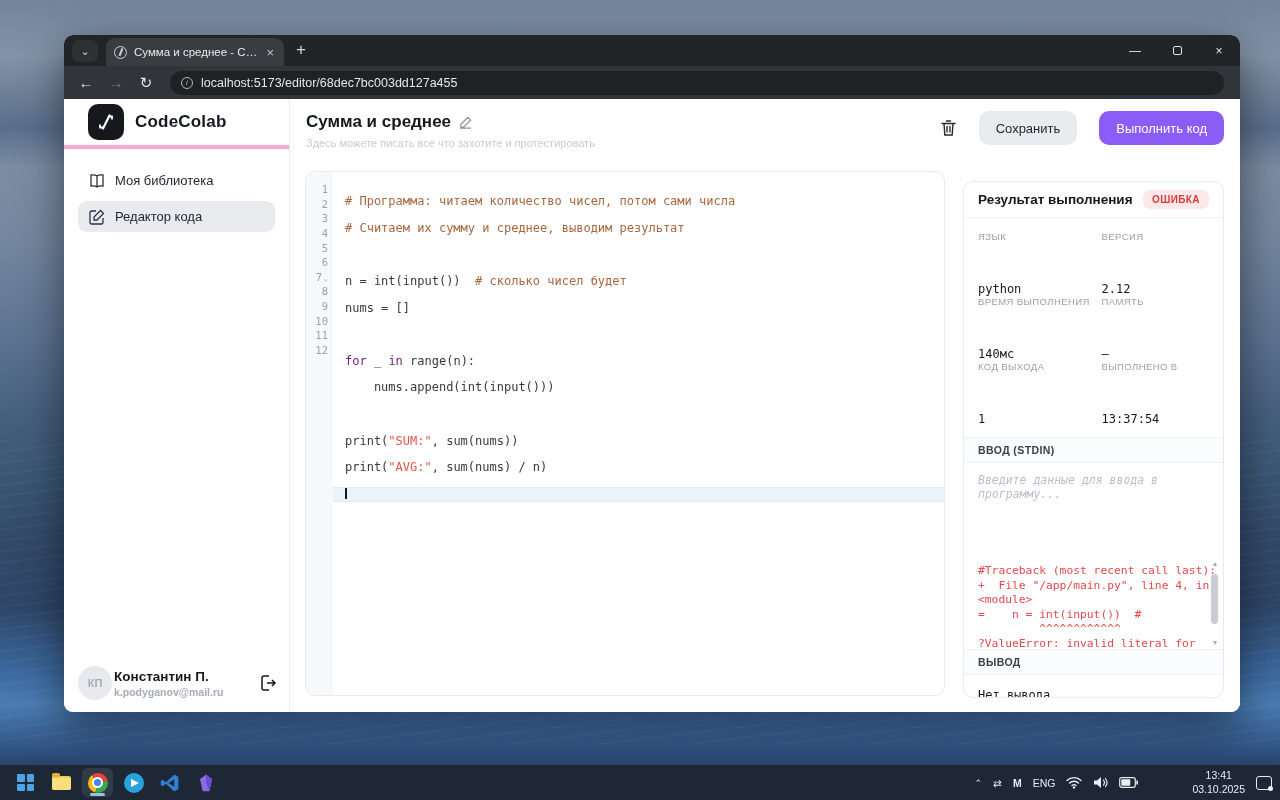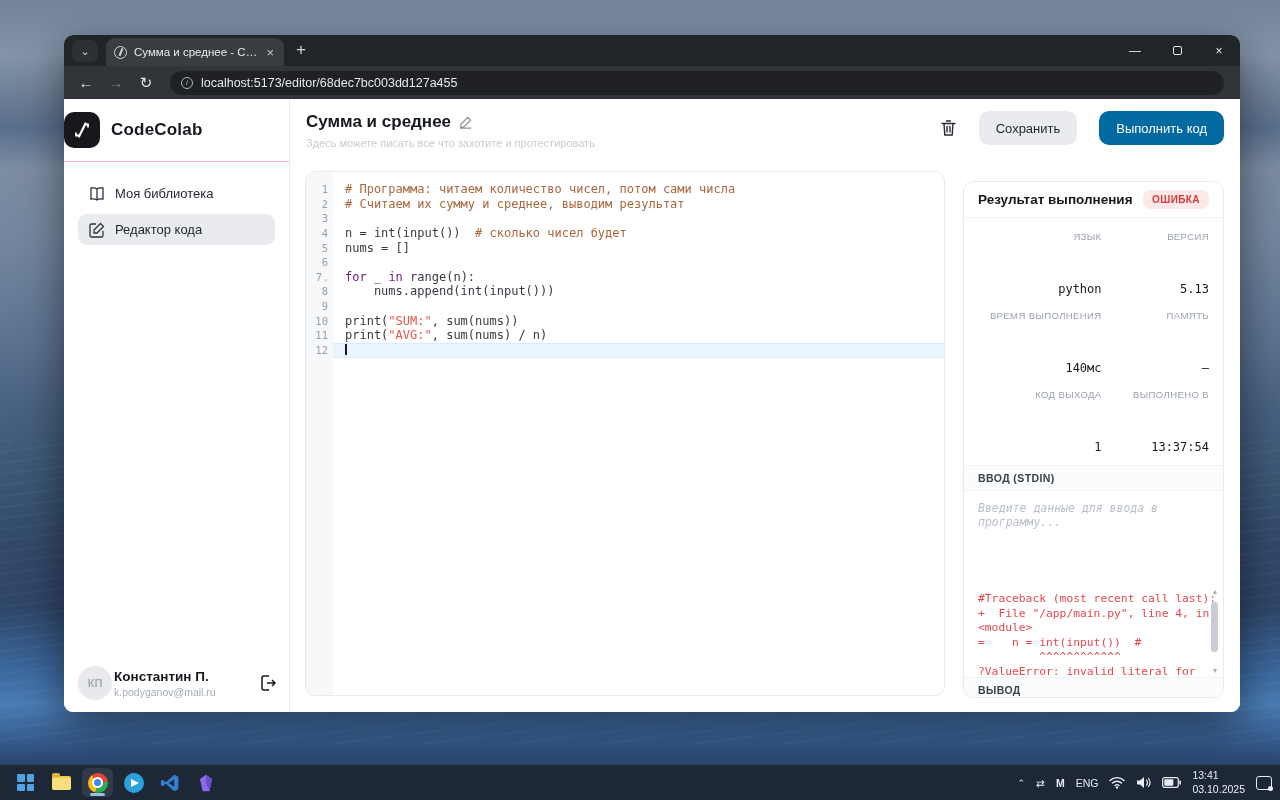--- a/index.html
+++ b/index.html
@@ -52,67 +52,67 @@
   .vsep { width:1px; height:15px; background:#54585d; }
   .bavatar { width:20px; height:20px; border-radius:50%; background:#8d6e63; position:relative; overflow:hidden; }
   .bavatar::before { content:""; position:absolute; left:2px; right:2px; top:8px; height:4px; background:#2f2220; border-radius:2px; }
   .bavatar::after { content:""; position:absolute; left:1px; top:1px; right:1px; height:6px; background:#a79b8c; border-radius:50% 50% 0 0; }
   .kebab { color:#dfe3e8; font-size:13px; letter-spacing:0; }
 
   
   .page { position:absolute; top:64px; bottom:0; left:0; right:0; background:#fff; color:#15181d; }
 
   .sidebar { position:absolute; top:0; bottom:0; left:0; width:226px; border-right:1px solid #e9ebee; }
-  .brand { height:63px; border-bottom:1px solid #f9a8d4; display:flex; align-items:center; gap:11px; padding-left:0; }
+  .brand { height:50px; border-bottom:4px solid #f9a8d4; display:flex; align-items:center; gap:11px; padding-left:24px; }
   .logo { width:36px; height:36px; border-radius:10px; background:#16181d; display:flex; align-items:center; justify-content:center; flex:none; }
   .brand-name { font-size:17px; font-weight:700; letter-spacing:.2px; }
   .menu { padding:16px 14px; }
   .mitem { height:31px; border-radius:9px; display:flex; align-items:center; gap:10px; padding:0 11px; font-size:13px; color:#1f2430; margin-bottom:5px; }
   .mitem.active { background:#e9ebee; }
   .mitem svg { flex:none; }
   .suser { position:absolute; left:14px; right:12px; bottom:12px; display:flex; align-items:center; gap:2px; }
   .avatar { width:34px; height:34px; border-radius:50%; background:#e7e9ec; color:#a6adb8; font-size:11px; font-weight:700;
     display:flex; align-items:center; justify-content:center; flex:none; }
   .uname { font-size:13.5px; font-weight:700; }
-  .umail { font-size:10.5px; color:#a6adb8; margin-top:2px; }
+  .umail { font-size:10.5px; color:#a6adb8; margin-top:2px;font-weight:bold; }
   .logout { margin-left:auto; }
 
   .main { position:absolute; left:226px; right:0; top:0; bottom:0; }
   .titlebox { position:absolute; left:16px; top:13px; }
   .ptitle { font-size:17px; font-weight:700; display:flex; align-items:center; gap:8px; }
   .pencil { width:13px; height:13px; }
   .psub { font-size:11px; color:#c6ccd4; margin-top:5px; }
   .actions { position:absolute; right:16px; top:12px; display:flex; align-items:center; gap:22px; }
   .trash { width:17px; height:18px; }
   .btn { border:none; border-radius:10px; font-size:13px; font-family:"Liberation Sans",sans-serif; padding:0 17px; height:34px; }
   .btn-save { background:#e9ebee; color:#1f2430; }
-  .btn-run { background:#0369a1; color:#fff; }
+  .btn-run { background:#8b5cf6; color:#fff; }
 
   
   .editor { position:absolute; left:15px; top:72px; width:640px; height:525px;
     border:1px solid #e7eaee; border-radius:10px; overflow:hidden; display:flex; background:#fff; }
   .gutter { width:27px; background:#f7f8fa; padding-top:10px; text-align:right;
     font-family:"DejaVu Sans Mono",monospace; font-size:10.5px; color:#9aa1ab; flex:none; }
   .gnum { height:14.65px; line-height:14.65px; padding-right:5px; white-space:nowrap; }
   .gnum .fold { font-size:8px; color:#b4bac2; margin-left:1px; }
   .codearea { flex:1; padding-top:10px; font-family:"DejaVu Sans Mono",monospace; font-size:12px; }
-  .cline { height:14.65px; line-height:14.65px; padding-left:12px; white-space:pre; color:#383a42; }
+  .cline { height:14.65px; line-height:14.65px; padding-left:12px; white-space:pre; color:#383a42;margin-top:12px; }
   .cline.current { background:#e9f4fd; box-shadow:inset 0 1px 0 #d9ecfb, inset 0 -1px 0 #d9ecfb; }
   .cursor { display:inline-block; width:1.5px; height:11px; background:#15181d; vertical-align:-1px; }
   .tok-c { color:#a8673f; } .tok-k { color:#701a75; } .tok-s { color:#e45649; } .tok-p { color:#383a42; }
 
   
   .rcard { position:absolute; right:16px; top:82px; width:261px; height:517px;
     border:1px solid #e7eaee; border-radius:10px; background:#fff; display:flex; flex-direction:column; overflow:hidden; }
   .rc-header { height:36px; display:flex; align-items:center; justify-content:space-between;
     padding:0 14px; border-bottom:1px solid #f0f2f4; flex:none; }
   .rc-title { font-size:13.5px; font-weight:700; }
   .badge { font-size:10px; font-weight:700; letter-spacing:.4px; color:#d93b3f; background:#fbe9e9;
     padding:4px 9px; border-radius:7px; }
-  .rc-meta { padding:13px 14px 11px; display:grid; grid-template-columns:1.15fr 1fr; row-gap:14px; flex:none;text-align:right; }
+  .rc-meta { padding:13px 14px 11px; display:grid; grid-template-columns:1.15fr 1fr; flex:none; }
   .m-label { font-size:9.5px; color:#9aa1ab; letter-spacing:.4px; margin-bottom:4px; }
   .m-value { font-family:"DejaVu Sans Mono",monospace; font-size:12px; color:#15181d;margin-top:40px; }
   .rc-bar { height:26px; display:flex; align-items:center; padding:0 14px; font-size:10.5px; font-weight:700;
     letter-spacing:.4px; color:#39414d; background:#fbfcfd; border-top:1px solid #f0f2f4; border-bottom:1px solid #f0f2f4; flex:none; }
   .rc-bar.err { color:#e5484d; }
   .stdin { height:94px; border:none; resize:none; outline:none; padding:10px 14px; flex:none;
     font-family:"DejaVu Sans Mono",monospace; font-size:11.5px; color:#15181d; }
   .stdin::placeholder { font-style:italic; color:#b9bfc9; }
   .rc-errors { height:92px; position:relative; overflow:hidden; padding:7px 20px 0 14px; flex:none; }
   .eline { font-family:"DejaVu Sans Mono",monospace; font-size:11.3px; line-height:14.6px; color:#e5484d; white-space:pre; }
@@ -134,21 +134,21 @@
   .folder::before { content:""; position:absolute; top:-3px; left:0; width:8px; height:4px; background:#e0b23c; border-radius:2px 2px 0 0; }
   .folder::after { content:""; position:absolute; top:2px; left:0; right:0; bottom:0; background:#fadf7c; border-radius:1px 1px 2px 2px; }
   .chrome-ic { width:20px; height:20px; border-radius:50%;
     background:conic-gradient(from -40deg, #ea4335 0 33%, #34a853 0 66%, #fbbc05 0 100%); position:relative; }
   .chrome-ic::before { content:""; position:absolute; inset:4.5px; background:#fff; border-radius:50%; }
   .chrome-ic::after { content:""; position:absolute; inset:6.5px; background:#4285f4; border-radius:50%; }
   .tg-ic { width:20px; height:20px; border-radius:50%; background:#2aa3dd; display:flex; align-items:center; justify-content:center; }
   .tg-ic span { width:0; height:0; border-left:8px solid #fff; border-top:4.5px solid transparent; border-bottom:4.5px solid transparent; margin-left:2px; }
   .tb-right { position:absolute; right:8px; top:0; bottom:0; display:flex; align-items:center; gap:11px; color:#e8edf4; }
   .tray-txt { font-size:10.5px; }
-  .clock { text-align:left; font-size:10.5px; line-height:1.3; }
+  .clock { text-align:center; font-size:10.5px; line-height:1.3;margin-left:43px; }
   .notif { width:16px; height:14px; border:1.4px solid #e8edf4; border-radius:3px; position:relative; }
   .notif::after { content:""; position:absolute; right:-2px; bottom:-2px; width:5px; height:5px; border-radius:50%; background:#e8edf4; }
   .chev { font-size:9px; }
 </style>
 </head>
 <body>
 
 <div class="desktop">
   <div class="wave-streaks"></div>
 
@@ -292,21 +292,21 @@
             <span class="rc-title">Результат выполнения</span>
             <span class="badge">ОШИБКА</span>
           </div>
           <div class="rc-meta" id="meta-grid">
               <div>
                 <div class="m-label">ЯЗЫК</div>
                 <div class="m-value">python</div>
               </div>
               <div>
                 <div class="m-label">ВЕРСИЯ</div>
-                <div class="m-value">5.13</div>
+                <div class="m-value">2.12</div>
               </div>
               <div>
                 <div class="m-label">ВРЕМЯ ВЫПОЛНЕНИЯ</div>
                 <div class="m-value">140мс</div>
               </div>
               <div>
                 <div class="m-label">ПАМЯТЬ</div>
                 <div class="m-value">—</div>
               </div>
               <div>

